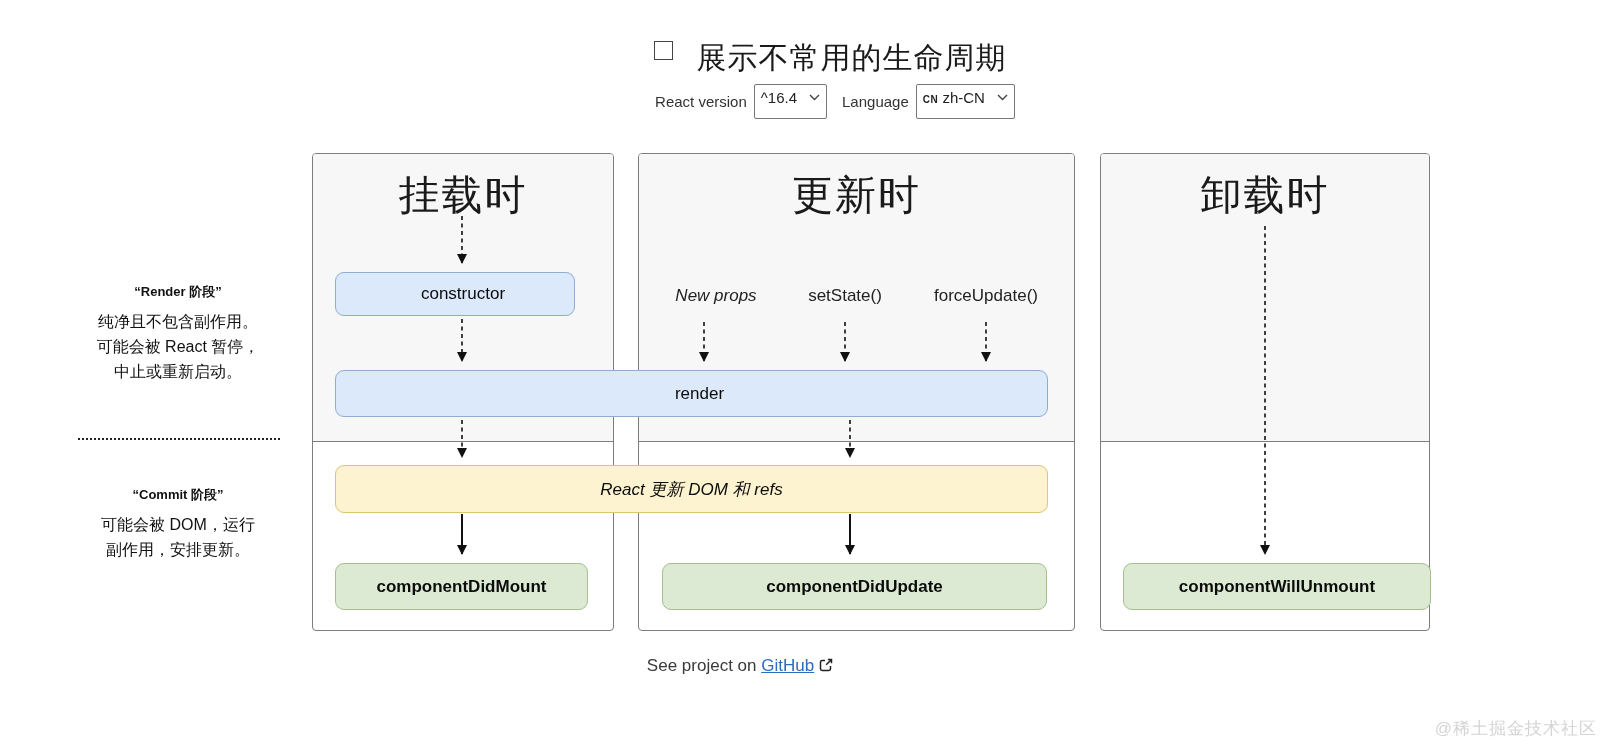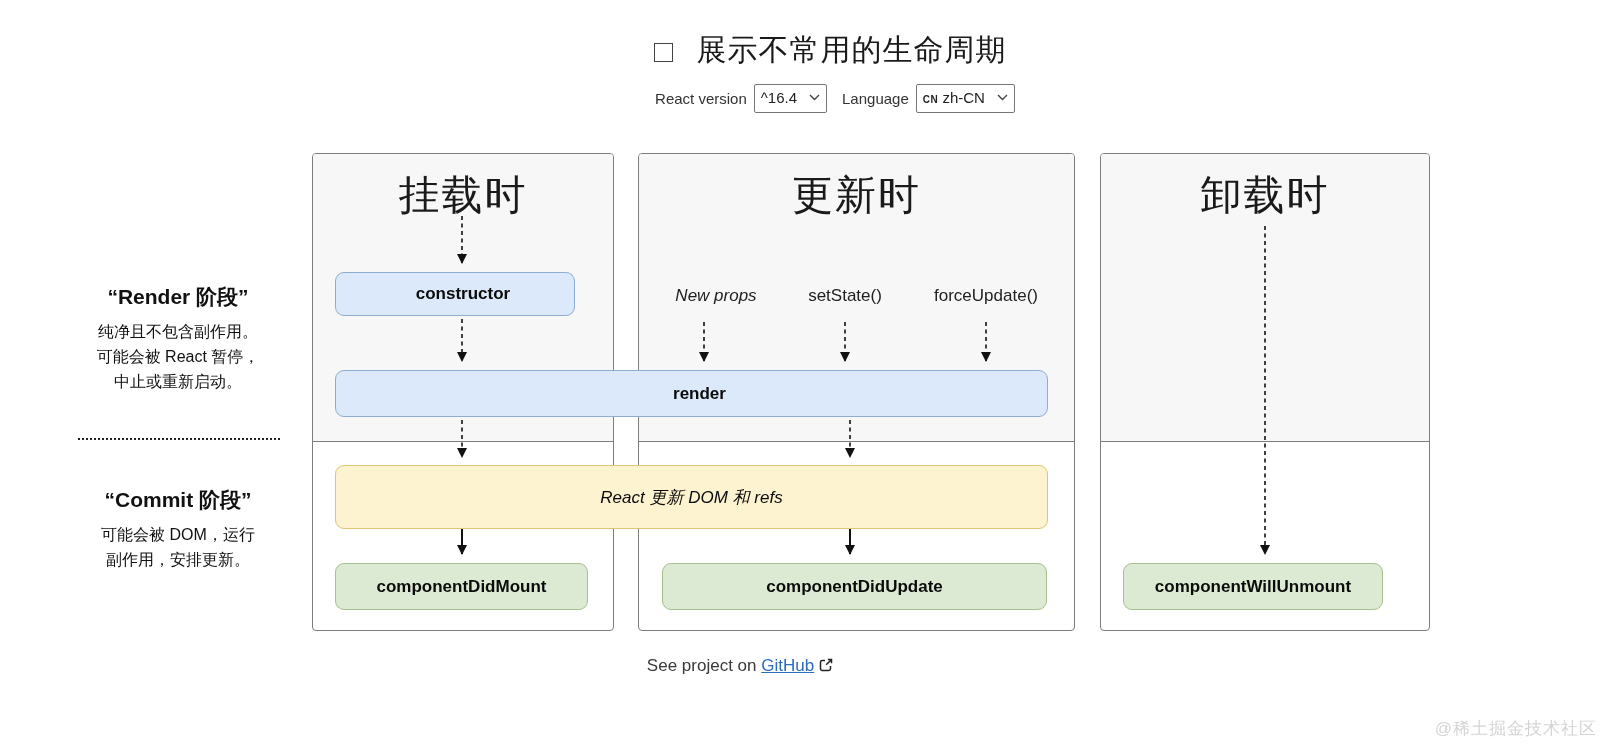--- a/index.html
+++ b/index.html
@@ -7,43 +7,43 @@
     --yellow-fill:#fdf3d1; --yellow-border:#dcc573;
     --green-fill:#dcead3; --green-border:#a6c090;
     --panel-top:#f7f7f7; --panel-border:#7d7d7d;
     --link:#2b6cbb; --ink:#111; --watermark:#d4d4d4;
   }
   html,body{margin:0;padding:0;}
   body{font-family:"Liberation Sans","DejaVu Sans",sans-serif;background:#fff;}
   #canvas{position:relative;width:1605px;height:749px;background:#fff;overflow:hidden;}
 
   
-  .title-row{position:absolute;left:580px;top:30px;width:500px;display:flex;align-items:center;justify-content:center;gap:24px;}
+  .title-row{position:absolute;left:580px;top:38px;width:500px;display:flex;align-items:flex-start;justify-content:center;gap:24px;}
   .title-checkbox{width:17px;height:17px;border:1.6px solid #444;background:#fff;display:inline-block;margin-top:3px;cursor:pointer;}
   .title-text{font-size:30px;color:#1a1a1a;letter-spacing:1px;white-space:nowrap;}
   .controls-row{position:absolute;left:585px;top:84px;width:500px;display:flex;align-items:center;justify-content:center;gap:15px;font-size:15px;color:#333;}
   .ctrl{display:flex;align-items:center;gap:7px;}
-  .select{display:inline-flex;align-items:center;gap:12px;border:1px solid #767676;border-radius:2px;background:#fff;padding:3px 6px 6px 6px;font-size:15px;color:#222;cursor:pointer;min-height:18px;}
+  .select{display:inline-flex;align-items:center;gap:12px;border:1px solid #767676;border-radius:2px;background:#fff;padding:3px 6px 12px 6px;font-size:15px;color:#222;cursor:pointer;min-height:18px;}
   .select .flag{font-size:10px;font-weight:bold;letter-spacing:.5px;}
   .chev{width:11px;height:7px;display:inline-block;}
 
   
   .note{position:absolute;left:60px;width:236px;text-align:center;color:#111;}
-  .note h3{margin:0 0 9px 0;font-size:21px;font-weight:600;white-space:nowrap;}
+  .note h3{margin:0 0 9px 0;font-size:13px;font-weight:600;white-space:nowrap;}
   .note p{margin:0;font-size:16px;line-height:1.55;}
   .phase-divider{position:absolute;left:78px;top:438px;width:202px;border-top:2px dotted #222;}
 
   
   .panel{position:absolute;top:153px;height:478px;border:1px solid var(--panel-border);border-radius:4px;background:#fff;box-sizing:border-box;}
   .panel .top{position:absolute;left:0;top:0;right:0;height:287px;background:var(--panel-top);border-bottom:1px solid var(--panel-border);border-radius:3px 3px 0 0;}
   .panel .col-title{position:absolute;left:0;right:0;top:14px;text-align:center;font-size:41px;color:#1a1a1a;letter-spacing:2px;}
 
   
   .lbox{position:absolute;box-sizing:border-box;display:flex;align-items:center;justify-content:center;border-radius:9px;font-size:17px;color:#0b0b0b;z-index:5;}
-  .lbox.blue{background:var(--blue-fill);border:1px solid var(--blue-border);font-weight:bold;padding-left:16px;}
+  .lbox.blue{background:var(--blue-fill);border:1px solid var(--blue-border);font-weight:normal;padding-left:16px;}
   .lbox.yellow{background:var(--yellow-fill);border:1px solid var(--yellow-border);font-style:italic;}
   .lbox.green{background:var(--green-fill);border:1px solid var(--green-border);font-weight:bold;text-align:right;}
 
   .trigger{position:absolute;transform:translate(-50%,-50%);font-size:17px;color:#222;white-space:nowrap;z-index:4;}
   .trigger.italic{font-style:italic;}
 
   #arrows{position:absolute;left:0;top:0;z-index:3;pointer-events:none;}
 
   
   .footer{position:absolute;left:540px;top:656px;width:400px;text-align:center;font-size:17px;color:#3a3a3a;}
@@ -130,24 +130,24 @@
     <line x1="845" y1="322" x2="845" y2="361" stroke="#111" stroke-width="1.6" stroke-dasharray="4 3.5" marker-end="url(#ah)"></line>
     <line x1="986" y1="322" x2="986" y2="361" stroke="#111" stroke-width="1.6" stroke-dasharray="4 3.5" marker-end="url(#ah)"></line>
     <line x1="850" y1="420" x2="850" y2="457" stroke="#111" stroke-width="1.6" stroke-dasharray="4 3.5" marker-end="url(#ah)"></line>
     <line x1="1265" y1="226" x2="1265" y2="554" stroke="#111" stroke-width="1.6" stroke-dasharray="4 3.5" marker-end="url(#ah)"></line>
     <line x1="462" y1="514" x2="462" y2="554" stroke="#111" stroke-width="2" marker-end="url(#ah)"></line>
     <line x1="850" y1="514" x2="850" y2="554" stroke="#111" stroke-width="2" marker-end="url(#ah)"></line>
   </svg>
 
   <div class="lbox blue" style="left:335px;top:272px;width:240px;height:44px;">constructor</div>
   <div class="lbox blue" style="left:335px;top:370px;width:713px;height:47px;">render</div>
-  <div class="lbox yellow" style="left:335px;top:465px;width:713px;height:64px;">React 更新 DOM 和 refs</div>
+  <div class="lbox yellow" style="left:335px;top:465px;width:713px;height:48px;">React 更新 DOM 和 refs</div>
   <div class="lbox green" style="left:335px;top:563px;width:253px;height:47px;">componentDidMount</div>
   <div class="lbox green" style="left:662px;top:563px;width:385px;height:47px;">componentDidUpdate</div>
-  <div class="lbox green" style="left:1123px;top:563px;width:260px;height:47px;">componentWillUnmount</div>
+  <div class="lbox green" style="left:1123px;top:563px;width:308px;height:47px;">componentWillUnmount</div>
 
   <div class="footer">
     <span>See project on </span><a>GitHub</a><svg class="ext-icon" viewBox="0 0 14 14">
         <path d="M6 2.5 H3.2 A1.7 1.7 0 0 0 1.5 4.2 V10.8 A1.7 1.7 0 0 0 3.2 12.5 H9.8 A1.7 1.7 0 0 0 11.5 10.8 V8" fill="none" stroke="#222" stroke-width="1.5"></path>
         <path d="M7.2 6.8 L12.3 1.7 M8.8 1.5 H12.5 V5.2" fill="none" stroke="#222" stroke-width="1.5"></path>
       </svg>
   </div>
 
   <div class="watermark">@稀土掘金技术社区</div>
 </div>

